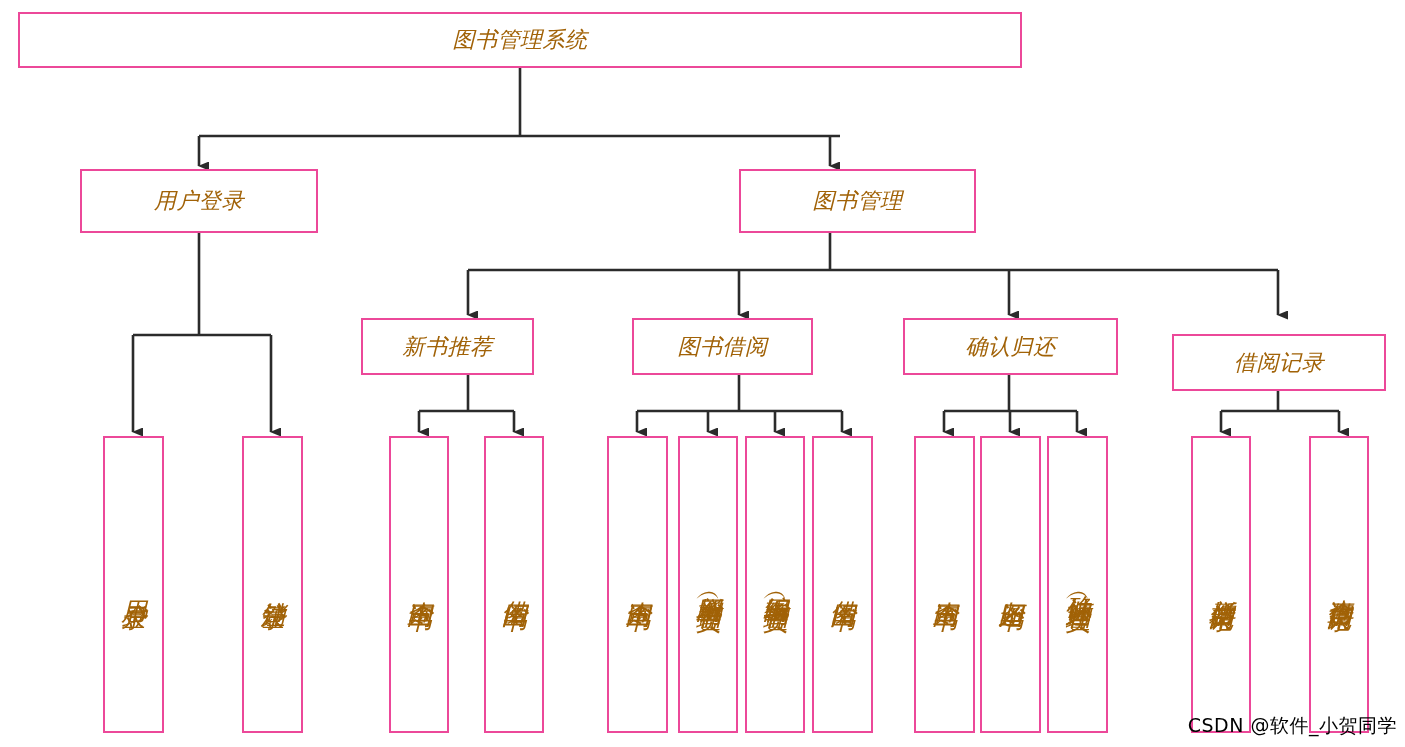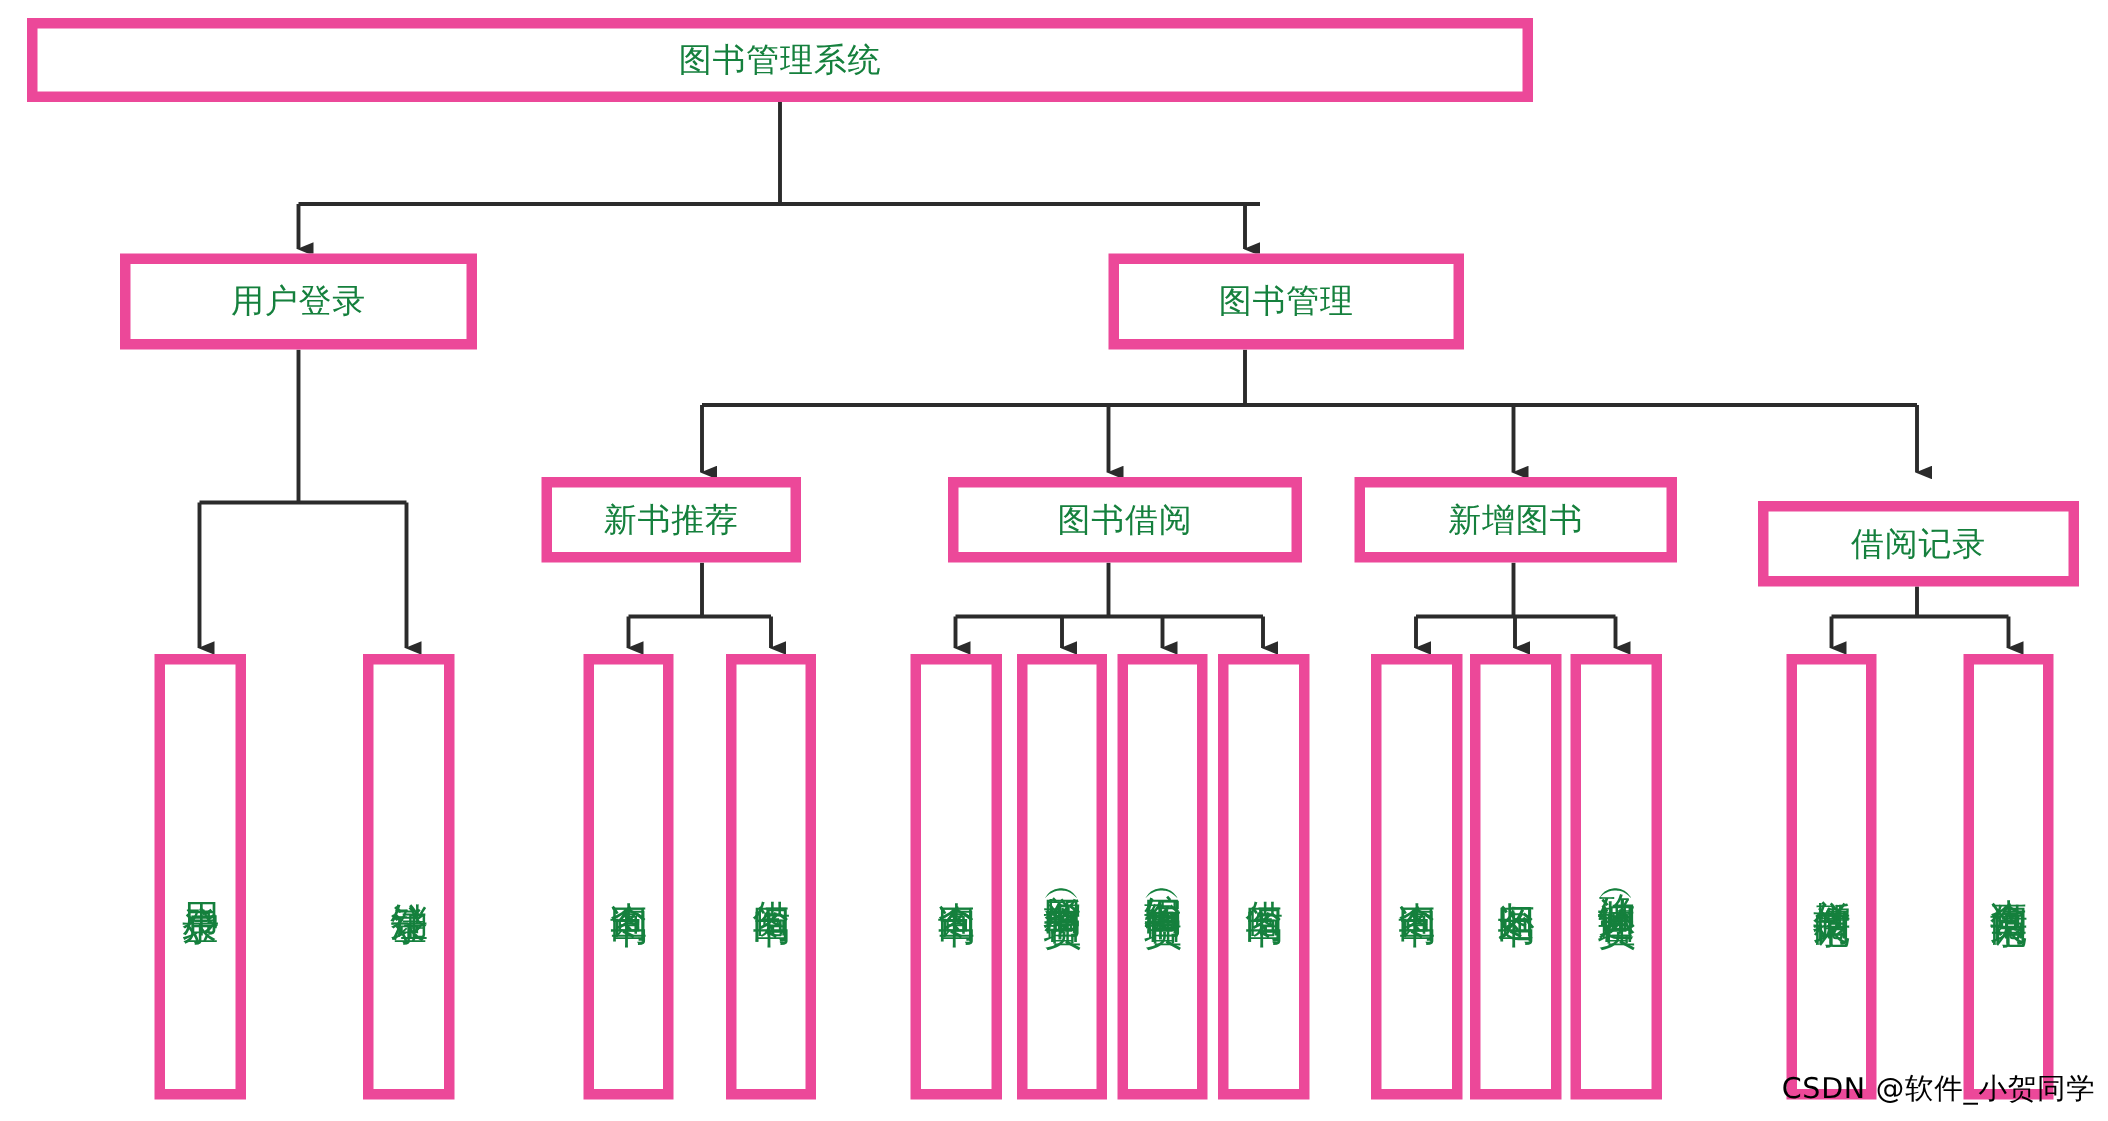--- a/index.html
+++ b/index.html
@@ -21,26 +21,27 @@
     position: absolute;
     left: 0;
     top: 0;
     width: 1405px;
     height: 747px;
     pointer-events: none;
   }
   .node {
     position: absolute;
     box-sizing: border-box;
-    border: 7px solid #ec4899;
+    border: 2px solid #ec4899;
     background: #ffffff;
     display: flex;
     align-items: center;
     justify-content: center;
-    color: #15803d;
+    color: #a16207;
+    font-style: italic;
   }
   .node.horiz {
     font-size: 22px;
     letter-spacing: 0.5px;
   }
   .node.vert {
     writing-mode: vertical-rl;
     text-orientation: upright;
     font-size: 25px;
     line-height: 1.18;
@@ -115,22 +116,22 @@
       <path d="M1339,411 L1339,432" marker-end="url(#arw)"></path>
     </g>
   </svg>
 
   <div class="node horiz" id="n-root" style="left: 18px; top: 12px; width: 1004px; height: 56px;">图书管理系统</div>
 
   <div class="node horiz" id="n-l2-0" style="left: 80px; top: 169px; width: 238px; height: 64px;">用户登录</div>
   <div class="node horiz" id="n-l2-1" style="left: 711px; top: 169px; width: 237px; height: 64px; margin-left: 28px;">图书管理</div>
 
   <div class="node horiz" id="n-l3-0" style="left: 361px; top: 318px; width: 173px; height: 57px;">新书推荐</div>
-  <div class="node horiz" id="n-l3-1" style="left: 632px; top: 318px; width: 236px; height: 57px;">图书借阅</div>
-  <div class="node horiz" id="n-l3-2" style="left: 903px; top: 318px; width: 215px; height: 57px;">新增图书</div>
+  <div class="node horiz" id="n-l3-1" style="left: 632px; top: 318px; width: 181px; height: 57px;">图书借阅</div>
+  <div class="node horiz" id="n-l3-2" style="left: 903px; top: 318px; width: 215px; height: 57px;">确认归还</div>
   <div class="node horiz" id="n-l3-3" style="left: 1172px; top: 334px; width: 214px; height: 57px;">借阅记录</div>
 
   <div class="node vert" id="n-lf-0" style="left: 103px; top: 436px; width: 61px; height: 297px;">
       <span class="vtext">用户登录</span>
     </div>
   <div class="node vert" id="n-lf-1" style="left: 242px; top: 436px; width: 61px; height: 297px;">
       <span class="vtext">注销登录</span>
     </div>
   <div class="node vert" id="n-lf-2" style="left: 389px; top: 436px; width: 60px; height: 297px;">
       <span class="vtext">查询图书</span>

